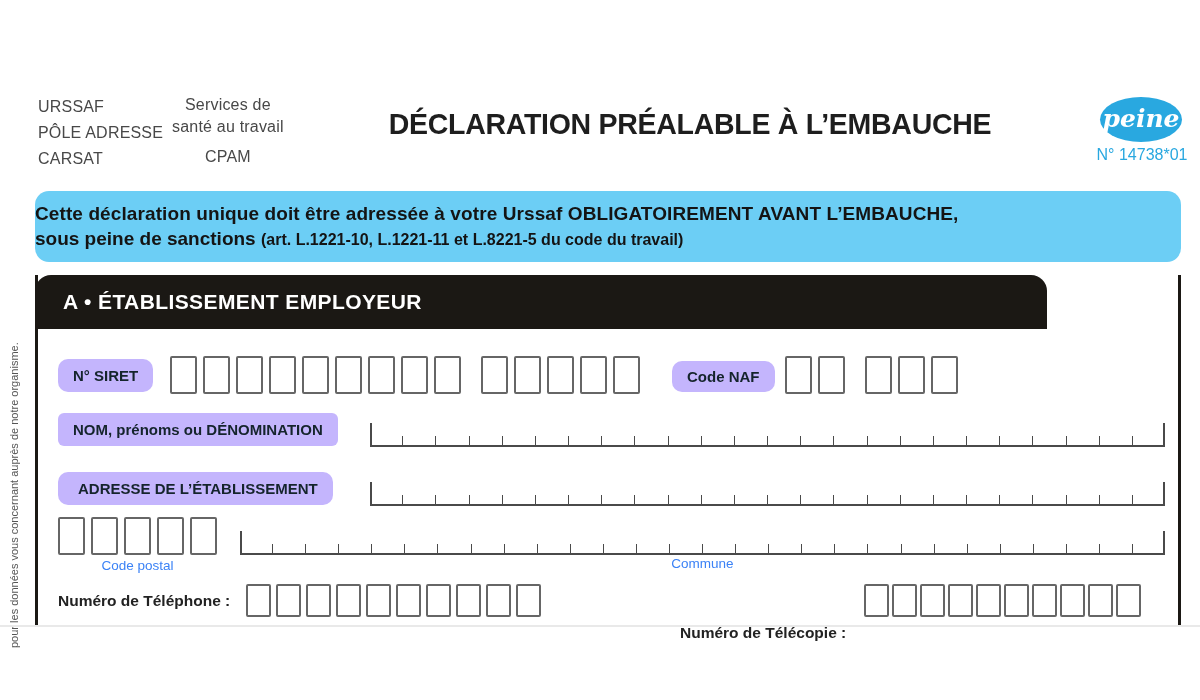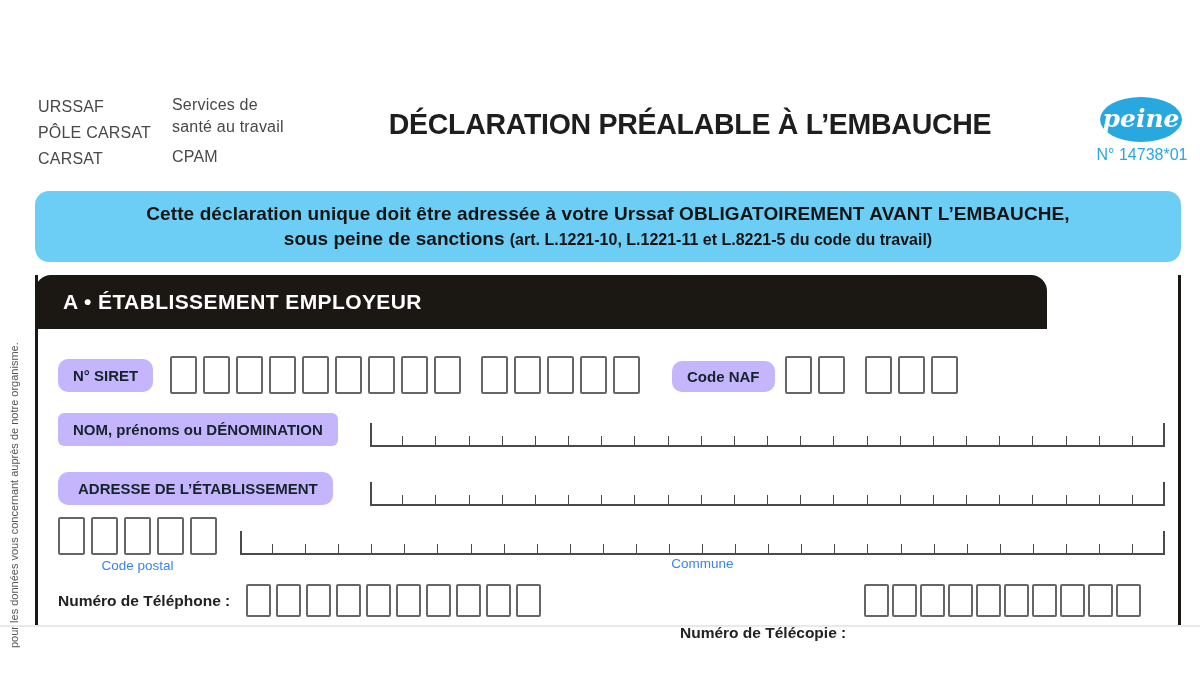--- a/index.html
+++ b/index.html
@@ -3,38 +3,38 @@
 <meta charset="utf-8">
 <style>
   * { margin:0; padding:0; box-sizing:border-box; }
   html,body { width:1200px; height:700px; background:#ffffff; overflow:hidden;
     font-family:"Liberation Sans", sans-serif; }
   .page { position:relative; width:1200px; height:700px; background:#fff; }
 
   
   .agency-col { position:absolute; color:#484848; font-size:16px; letter-spacing:.2px; }
   .agency-col1 { left:38px; top:94px; line-height:26px; }
-  .agency-col2 { left:172px; top:94px; line-height:22px; }
+  .agency-col2 { left:172px; top:94px; line-height:22px;text-align:center; }
   .agency-col2 .cpam { margin-top:8px; }
 
   .title-wrap { position:absolute; left:340px; top:107px; width:700px; text-align:center; }
   .main-title { font-size:30px; font-weight:bold; color:#1e1e1e; letter-spacing:-.3px;
     transform:scaleX(.95); transform-origin:center; white-space:nowrap; }
 
   .cerfa { position:absolute; left:1100px; top:97px; width:82px; height:45px;
     background:#29a8e0; border-radius:50%; display:flex; align-items:center; justify-content:center; }
   .cerfa-text { color:#ffffff; font-family:"DejaVu Serif", serif; font-style:italic;
     font-weight:bold; font-size:25px; padding-bottom:3px; }
   .cerfa-num { position:absolute; left:1092px; top:146px; width:100px; text-align:center;
     color:#29a8e0; font-size:16px; }
 
   
   .banner { position:absolute; left:35px; top:191px; width:1146px; height:71px;
     background:#6ccef5; border-radius:14px; display:flex; flex-direction:column;
-    align-items:center; justify-content:center; text-align:center; color:#141414; }
+    align-items:flex-start; justify-content:center; text-align:center; color:#141414; }
   .banner-line1 { font-size:19px; font-weight:600; letter-spacing:.1px; }
   .banner-line2 { font-size:19px; font-weight:600; margin-top:3px; }
   .banner-line2 .small { font-size:16px; font-weight:600; }
 
   
   .section { position:absolute; left:35px; top:275px; width:1146px; height:351px;
     border-left:3px solid #1b1814; border-right:3px solid #1b1814; background:#fff; }
   .section-header { position:absolute; left:-3px; top:0; width:1012px; height:54px;
     background:#1b1814; border-radius:16px 16px 0 0; display:flex; align-items:center;
     padding-left:28px; }
@@ -69,21 +69,21 @@
 
   .crop-edge { position:absolute; left:0; top:625px; width:1200px; height:2px; background:#e9e9e9; }
 </style>
 </head>
 <body>
 
 <div class="page">
 
   <div class="agency-col agency-col1">
     <div>URSSAF</div>
-    <div>PÔLE CARSAT</div>
+    <div>PÔLE ADRESSE</div>
     <div>CARSAT</div>
   </div>
   <div class="agency-col agency-col2">
     <div>Services de</div>
     <div>santé au travail</div>
     <div class="cpam">CPAM</div>
   </div>
 
   <div class="title-wrap">
     <div class="main-title">DÉCLARATION PRÉALABLE À L’EMBAUCHE</div>

